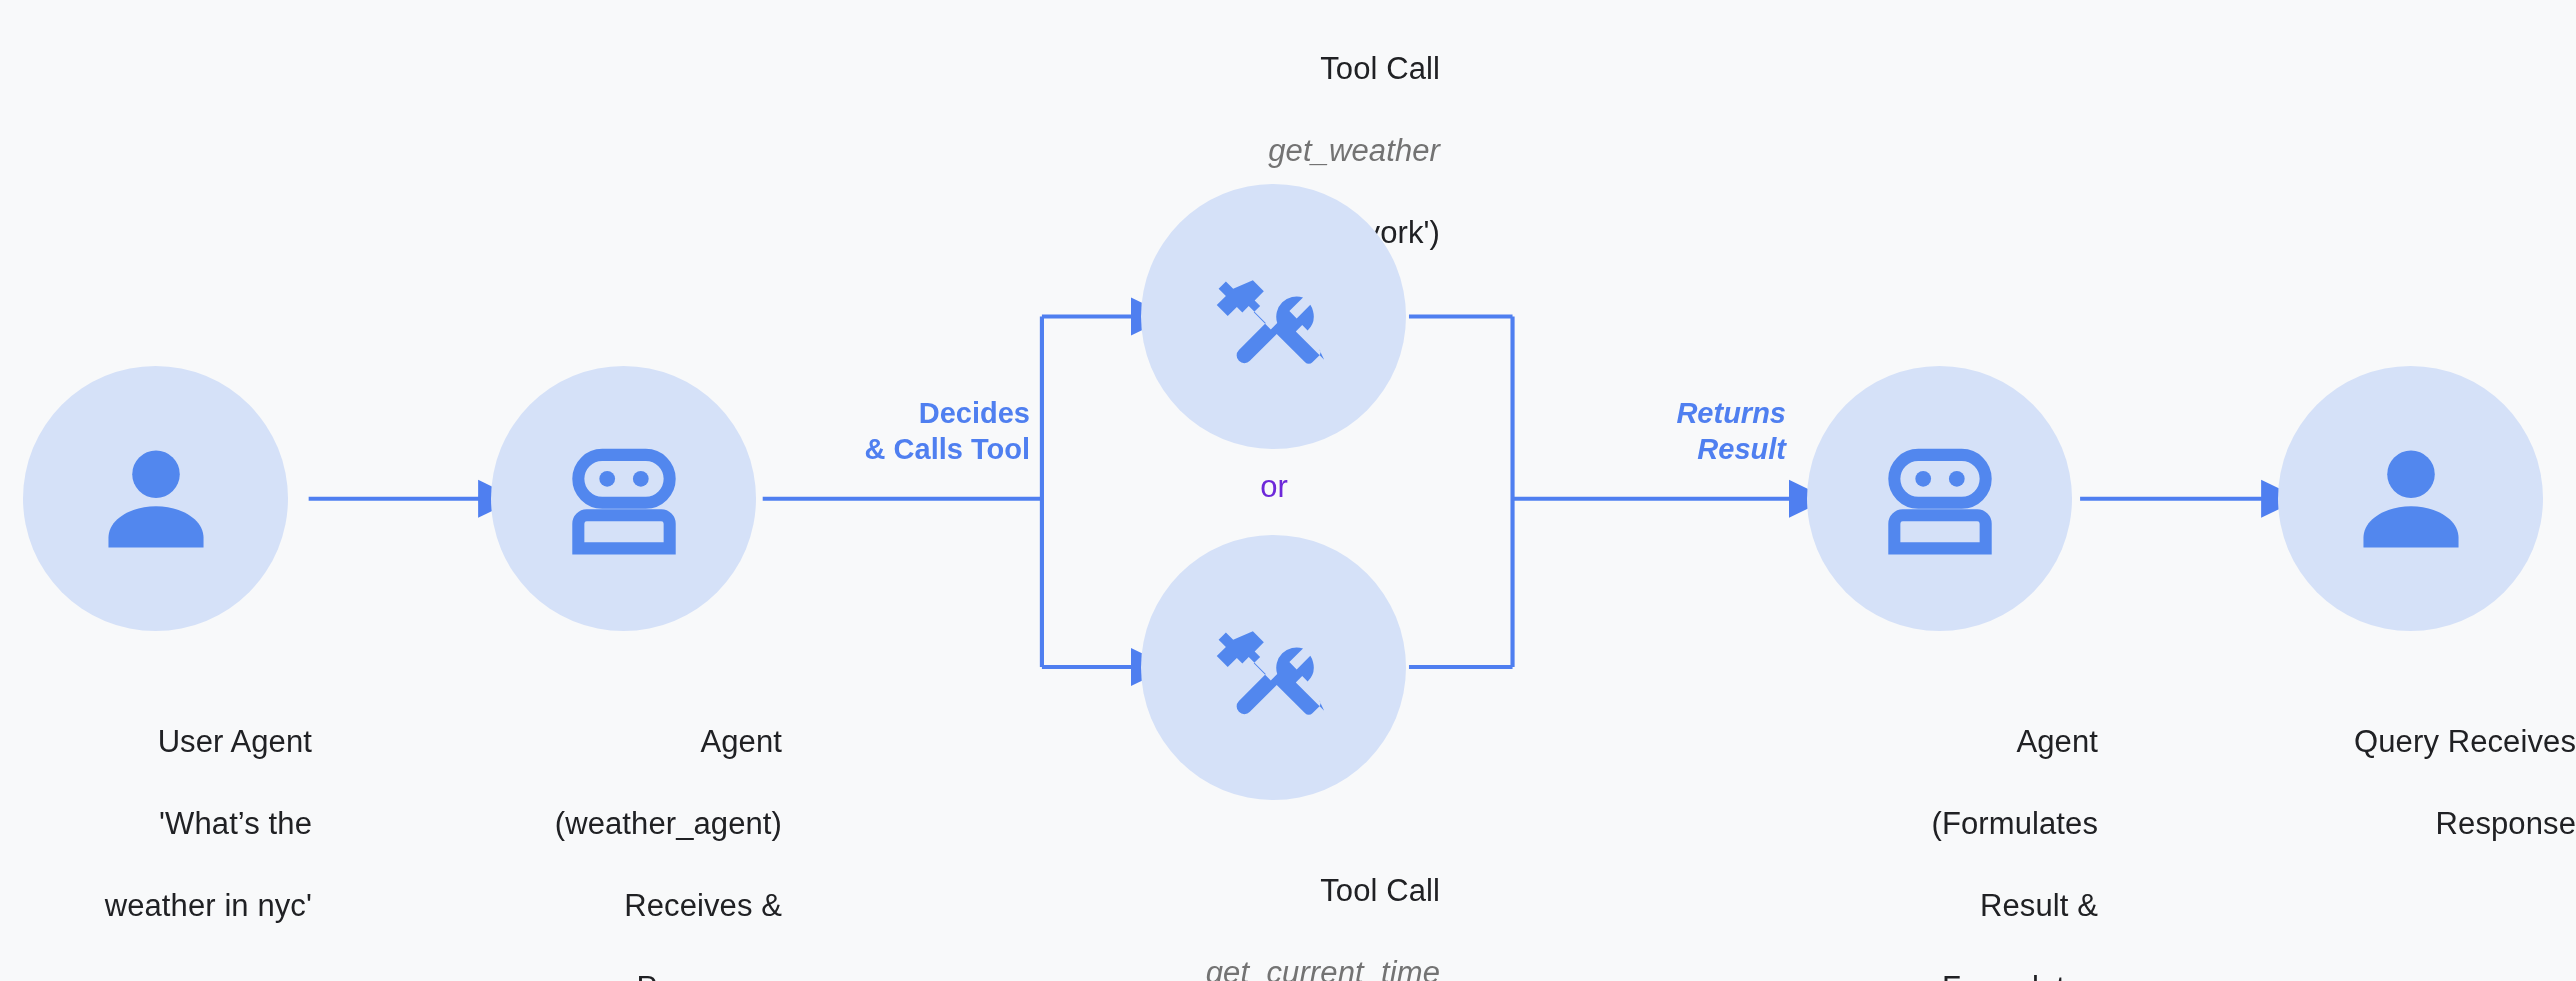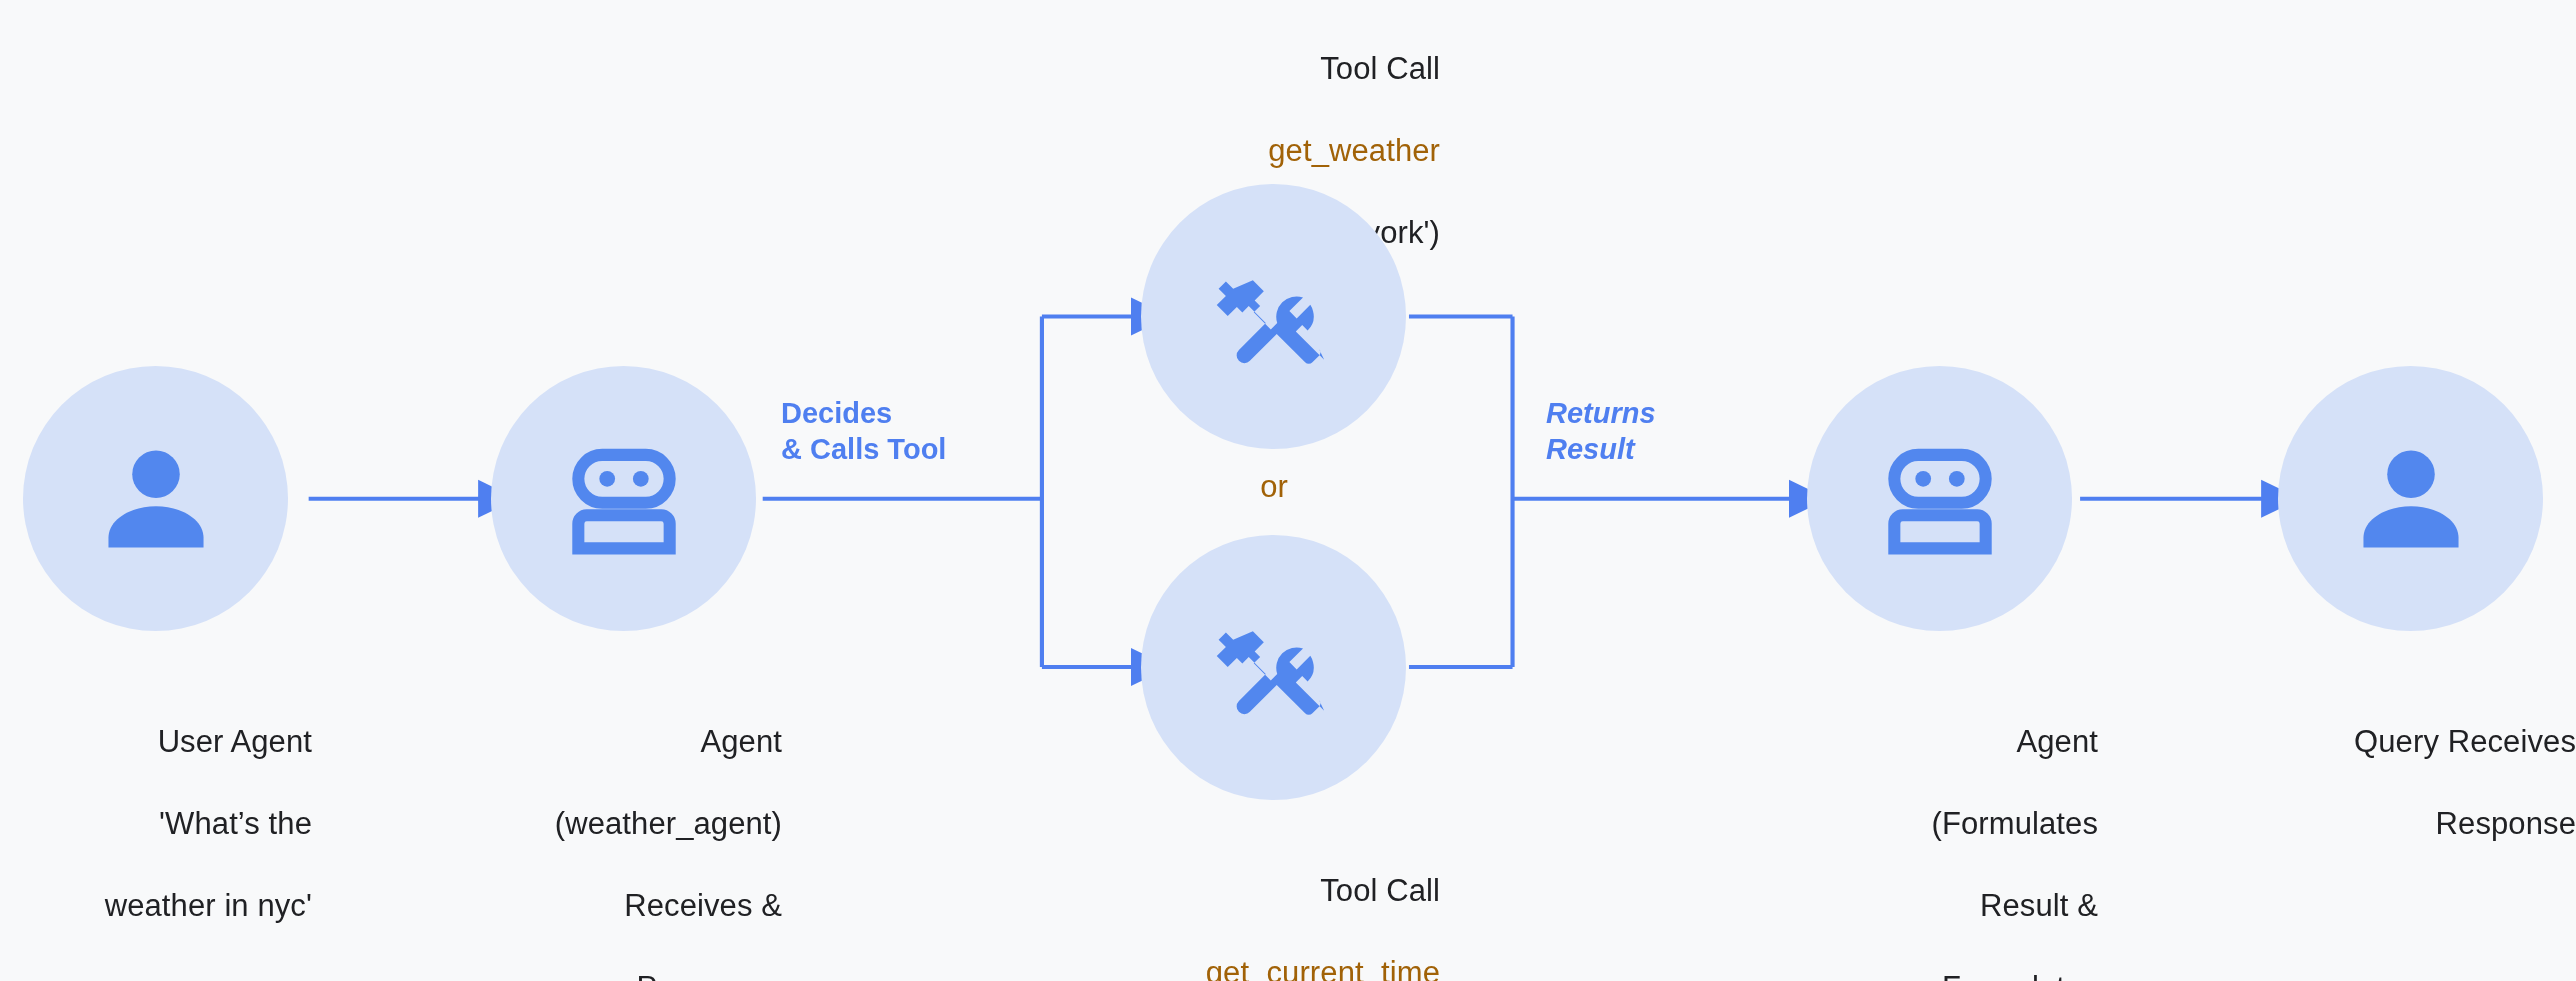--- a/index.html
+++ b/index.html
@@ -30,37 +30,37 @@
   .caption{
     position:absolute;
     text-align:right;
     color:#202124;
     font-size:31px;
     line-height:41px;
     font-weight:400;
     white-space:pre-line;
     letter-spacing:0.1px;
   }
-  .caption .accent{color:#a16207;}
+  .caption .accent{color:#737373;font-style:italic;}
 
   
   .edge-label{
     position:absolute;
-    text-align:left;
+    text-align:right;
     color:#4f7ff0;
     font-size:29px;
     line-height:36px;
     font-weight:700;
     white-space:pre-line;
     z-index:3;
   }
   .or-label{
     position:absolute;
     text-align:center;
-    color:#a16207;
+    color:#6d28d9;
     font-size:31px;
     line-height:36px;
     font-weight:400;
     z-index:3;
   }
 </style>
 </head>
 <body>
 
 <div id="stage">

